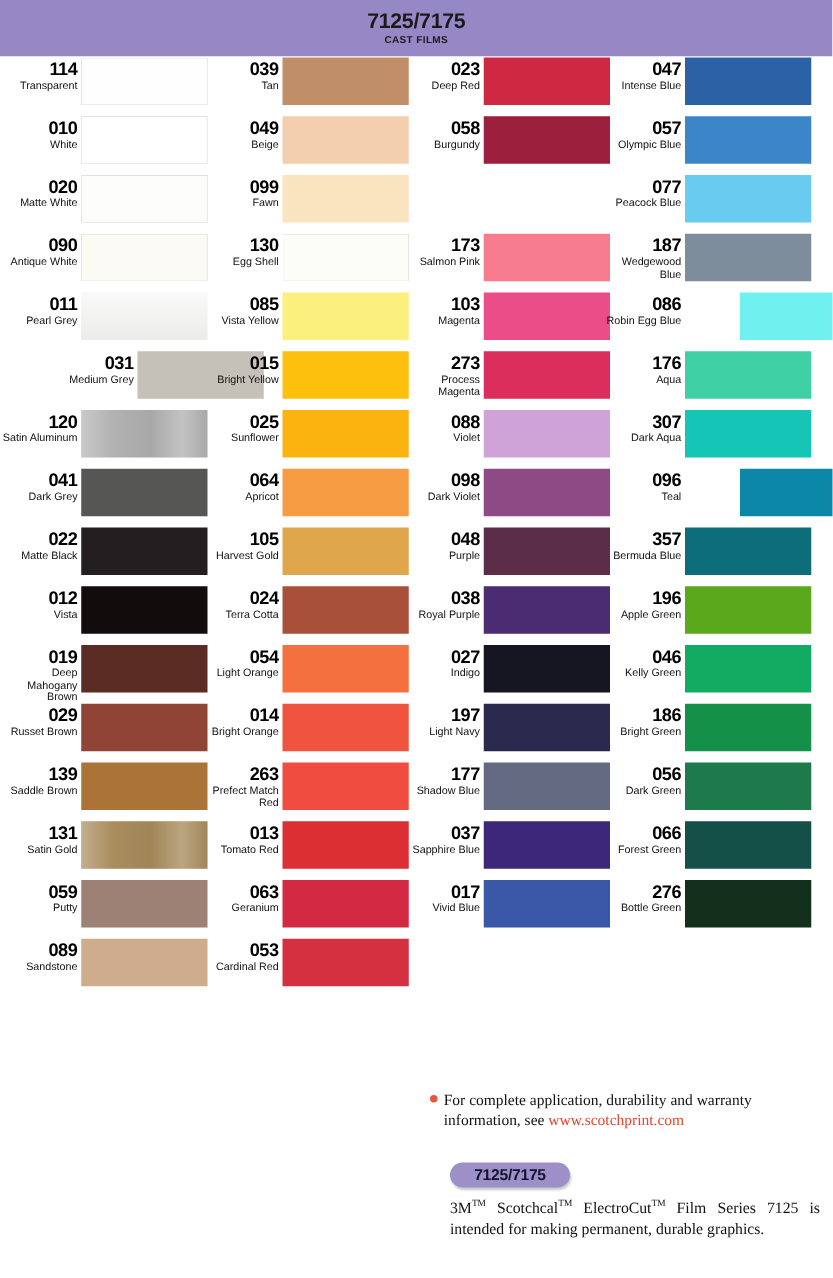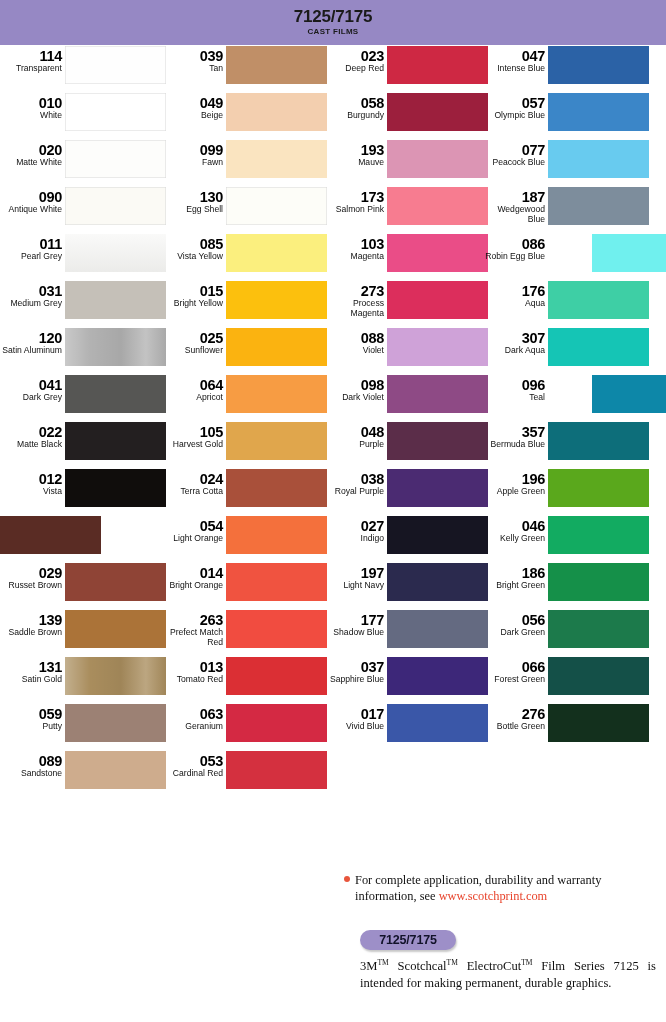--- a/index.html
+++ b/index.html
@@ -141,21 +141,21 @@
         </div>
         <div class="swatch-chip chip-outline" style="background-color: rgb(251, 250, 245);"></div>
       </div>
       <div class="swatch-row" style="top: 188px;">
         <div class="swatch-text">
           <span class="swatch-code">011</span>
           <span class="swatch-name">Pearl Grey</span>
         </div>
         <div class="swatch-chip chip-pearl" style="background-color: rgb(243, 243, 241);"></div>
       </div>
-      <div class="swatch-row" style="top: 235px;">
+      <div class="swatch-row" style="top: 235px; padding-left: 45px;">
         <div class="swatch-text">
           <span class="swatch-code">031</span>
           <span class="swatch-name">Medium Grey</span>
         </div>
         <div class="swatch-chip" style="background-color: rgb(197, 192, 184);"></div>
       </div>
       <div class="swatch-row" style="top: 282px;">
         <div class="swatch-text">
           <span class="swatch-code">120</span>
           <span class="swatch-name">Satin Aluminum</span>
@@ -177,20 +177,24 @@
         <div class="swatch-chip" style="background-color: rgb(35, 31, 32);"></div>
       </div>
       <div class="swatch-row" style="top: 423px;">
         <div class="swatch-text">
           <span class="swatch-code">012</span>
           <span class="swatch-name">Vista</span>
         </div>
         <div class="swatch-chip" style="background-color: rgb(16, 13, 12);"></div>
       </div>
       <div class="swatch-row" style="top: 470px;">
+        <div class="swatch-text">
+          <span class="swatch-code">019</span>
+          <span class="swatch-name">Deep Mahogany Brown</span>
+        </div>
         <div class="swatch-chip" style="background-color: rgb(90, 44, 36);"></div>
       </div>
       <div class="swatch-row" style="top: 517px;">
         <div class="swatch-text">
           <span class="swatch-code">029</span>
           <span class="swatch-name">Russet Brown</span>
         </div>
         <div class="swatch-chip" style="background-color: rgb(143, 68, 54);"></div>
       </div>
       <div class="swatch-row" style="top: 564px;">
@@ -343,27 +347,20 @@
           <span class="swatch-name">Deep Red</span>
         </div>
         <div class="swatch-chip" style="background-color: rgb(206, 40, 67);"></div>
       </div>
       <div class="swatch-row" style="top: 47px;">
         <div class="swatch-text">
           <span class="swatch-code">058</span>
           <span class="swatch-name">Burgundy</span>
         </div>
         <div class="swatch-chip" style="background-color: rgb(156, 31, 61);"></div>
-      </div>
-      <div class="swatch-row" style="top: 94px;">
-        <div class="swatch-text">
-          <span class="swatch-code">193</span>
-          <span class="swatch-name">Mauve</span>
-        </div>
-        <div class="swatch-chip" style="background-color: rgb(220, 149, 180);"></div>
       </div>
       <div class="swatch-row" style="top: 141px;">
         <div class="swatch-text">
           <span class="swatch-code">173</span>
           <span class="swatch-name">Salmon Pink</span>
         </div>
         <div class="swatch-chip" style="background-color: rgb(247, 124, 144);"></div>
       </div>
       <div class="swatch-row" style="top: 188px;">
         <div class="swatch-text">

